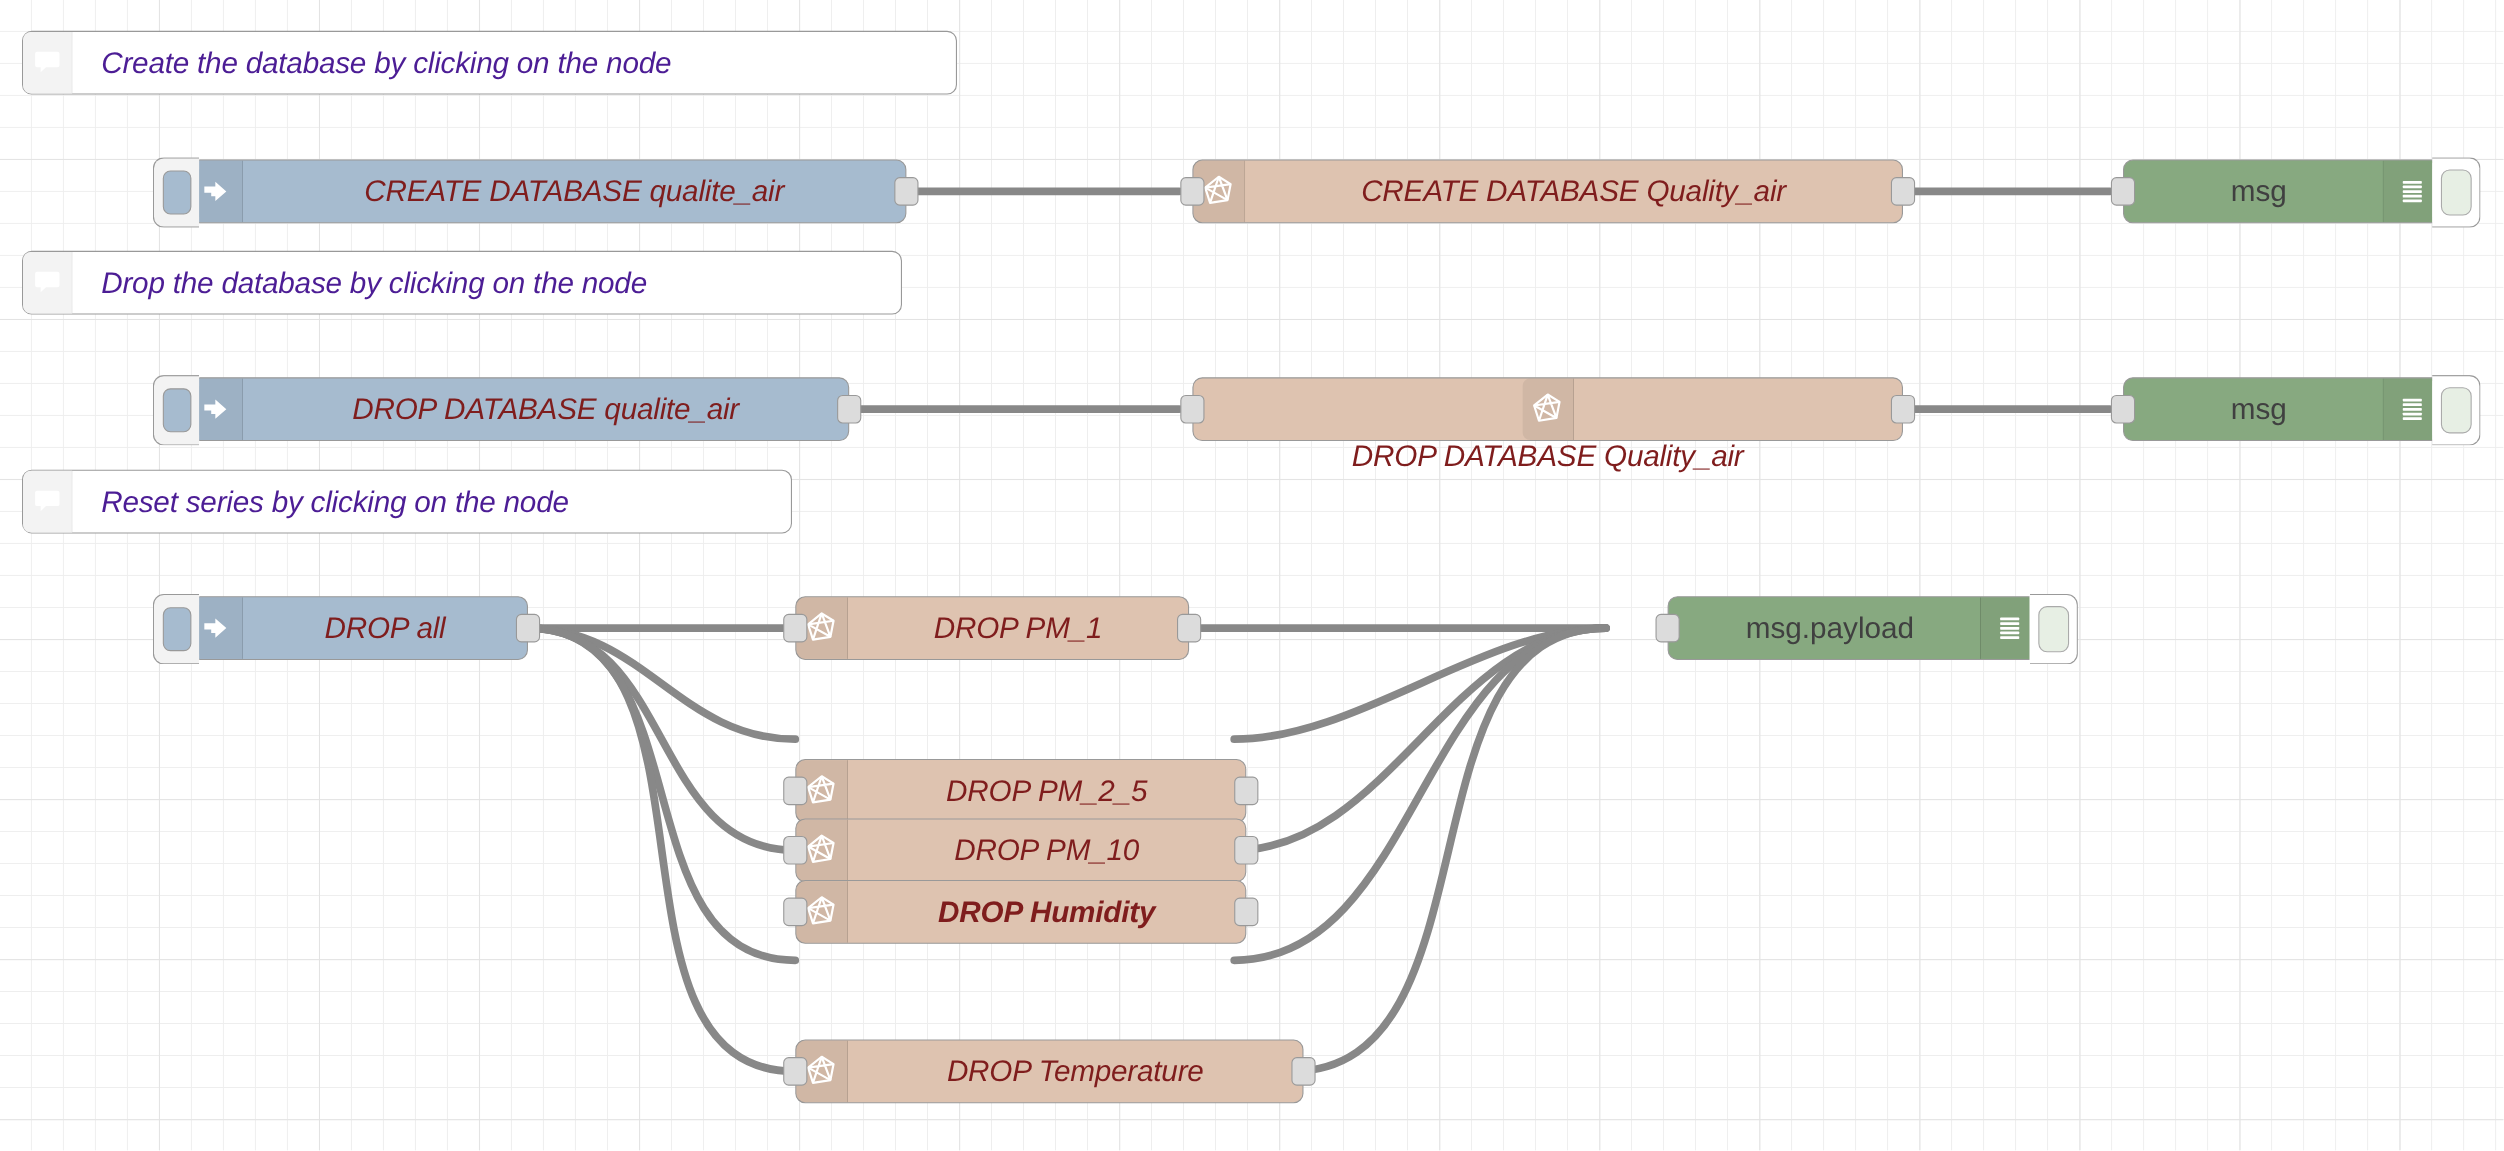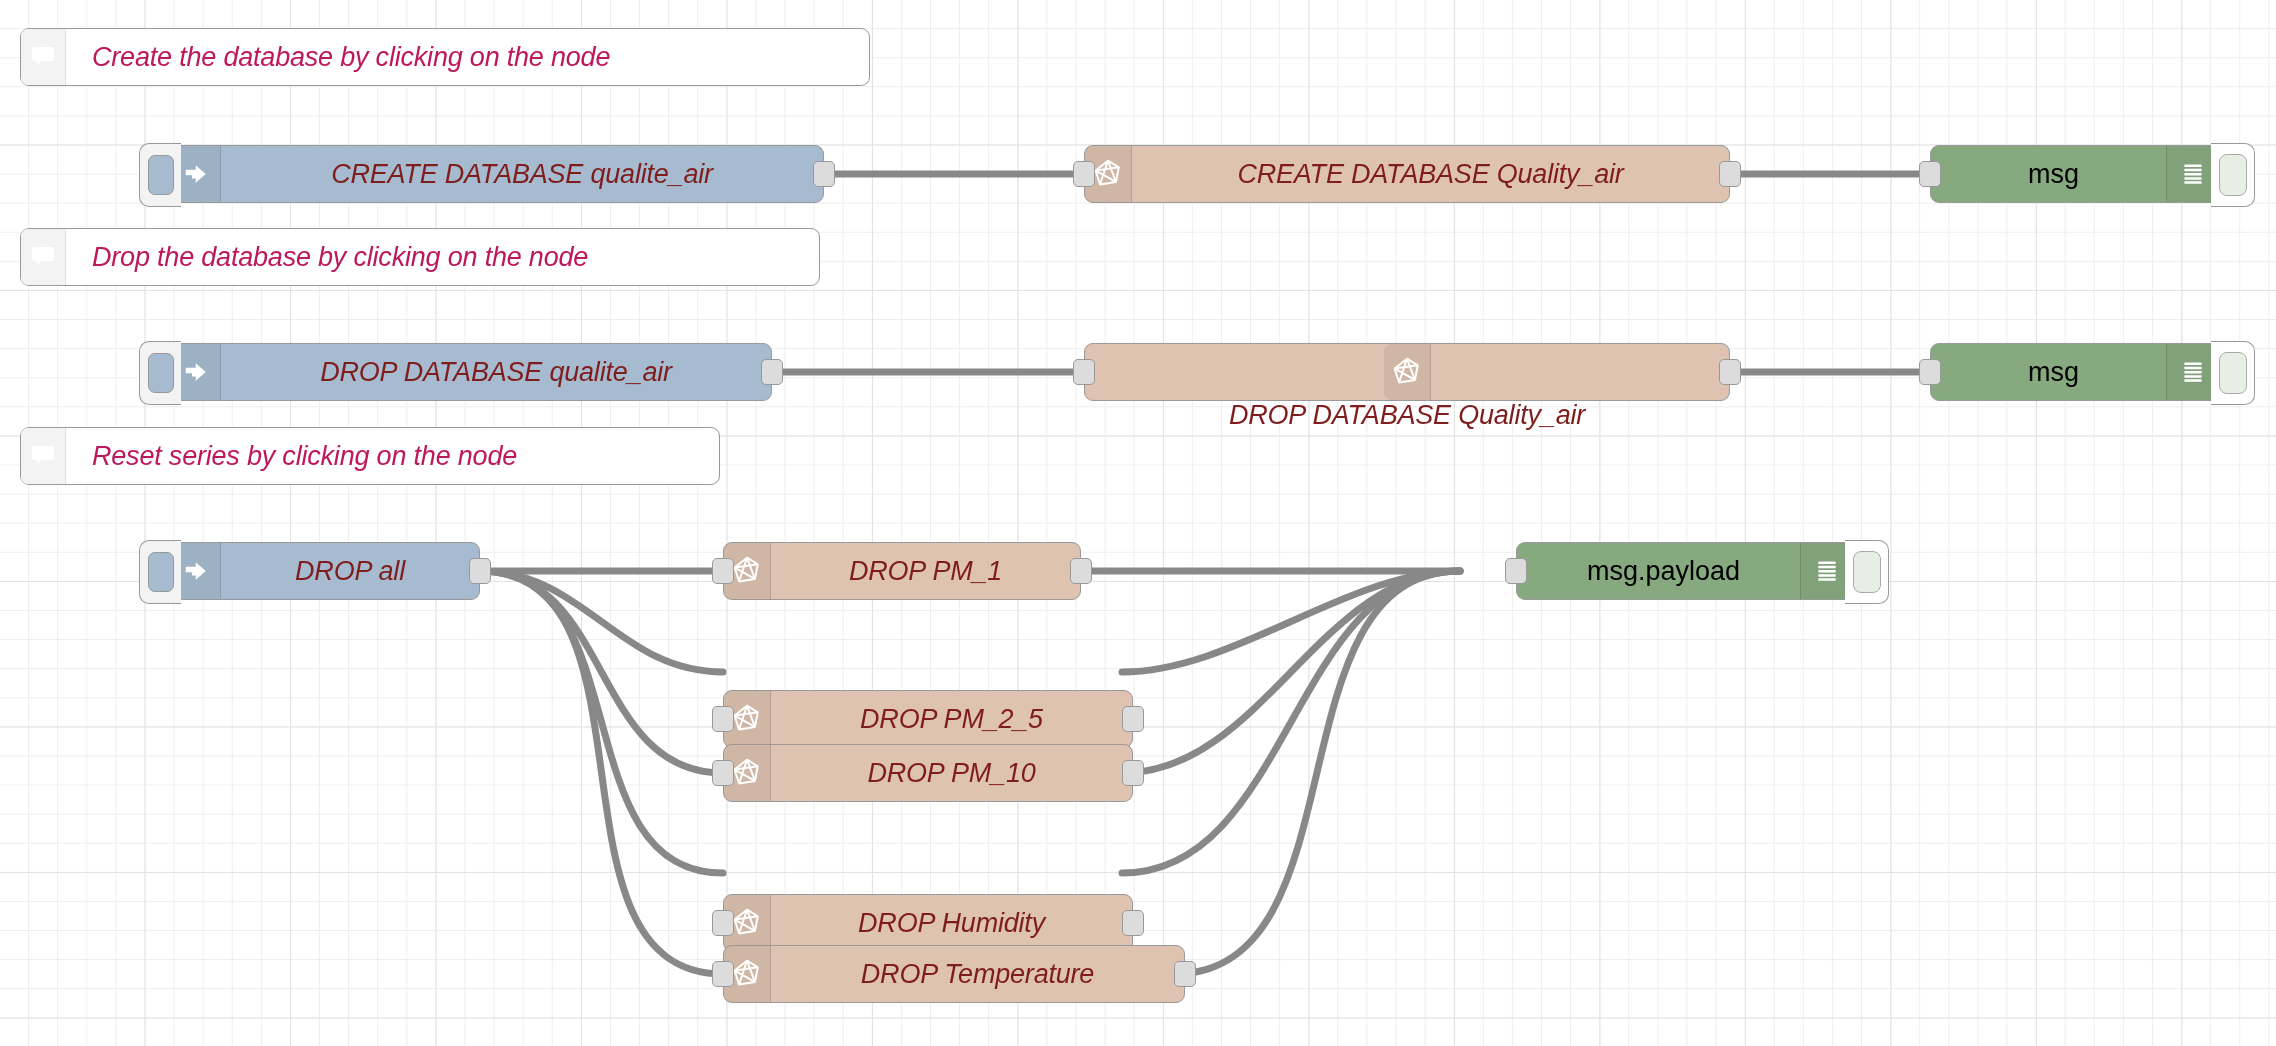--- a/index.html
+++ b/index.html
@@ -70,21 +70,21 @@
     border-right: 1.5px solid #e0e0e0;
     border-radius: 7px 0 0 7px;
     display: flex;
     align-items: center;
     justify-content: center;
     flex: 0 0 auto;
   }
   .comment-label {
     font-style: italic;
     font-size: 27px;
-    color: #be185d;
+    color: #4c1d95;
     padding-left: 26px;
     padding-right: 26px;
     white-space: nowrap;
     letter-spacing: -0.2px;
   }
 
   
   .inject-node {
     background: #a6bbcf;
     height: 58px;
@@ -146,21 +146,21 @@
   
   .debug-node {
     background: #87a980;
     height: 58px;
     justify-content: center;
   }
   .debug-label {
     flex: 1 1 auto;
     text-align: center;
     font-size: 27px;
-    color: #000000;
+    color: #404040;
     white-space: nowrap;
     padding-right: 8px;
     padding-left: 18px;
   }
   .debug-icon-box {
     width: 52px;
     height: 100%;
     display: flex;
     align-items: center;
     justify-content: center;
@@ -405,21 +405,21 @@
         <g fill="none" stroke="#ffffff" stroke-width="1.4" stroke-linejoin="round">
           <polygon points="12,2.6 19.6,7.3 17.6,17.6 6.4,19.4 3.3,9.6"></polygon>
           <path d="M12 2.6 L6.4 19.4 M19.6 7.3 L3.3 9.6 M17.6 17.6 L3.3 9.6 M12 2.6 L17.6 17.6"></path>
         </g>
       </svg>
     </div>
     <div class="node-label">DROP PM_10</div>
     <div class="port port-out"></div>
   </div>
 
-  <div class="node influx-node" style="left:723px; top:894px; width:410px;">
+  <div class="node influx-node" style="left:723px; top:800px; width:410px;font-weight:bold;">
     <div class="port port-in"></div>
     <div class="node-icon-box">
       <svg class="icn" width="34" height="34" viewBox="0 0 24 24" aria-hidden="true">
         <g fill="none" stroke="#ffffff" stroke-width="1.4" stroke-linejoin="round">
           <polygon points="12,2.6 19.6,7.3 17.6,17.6 6.4,19.4 3.3,9.6"></polygon>
           <path d="M12 2.6 L6.4 19.4 M19.6 7.3 L3.3 9.6 M17.6 17.6 L3.3 9.6 M12 2.6 L17.6 17.6"></path>
         </g>
       </svg>
     </div>
     <div class="node-label">DROP Humidity</div>

